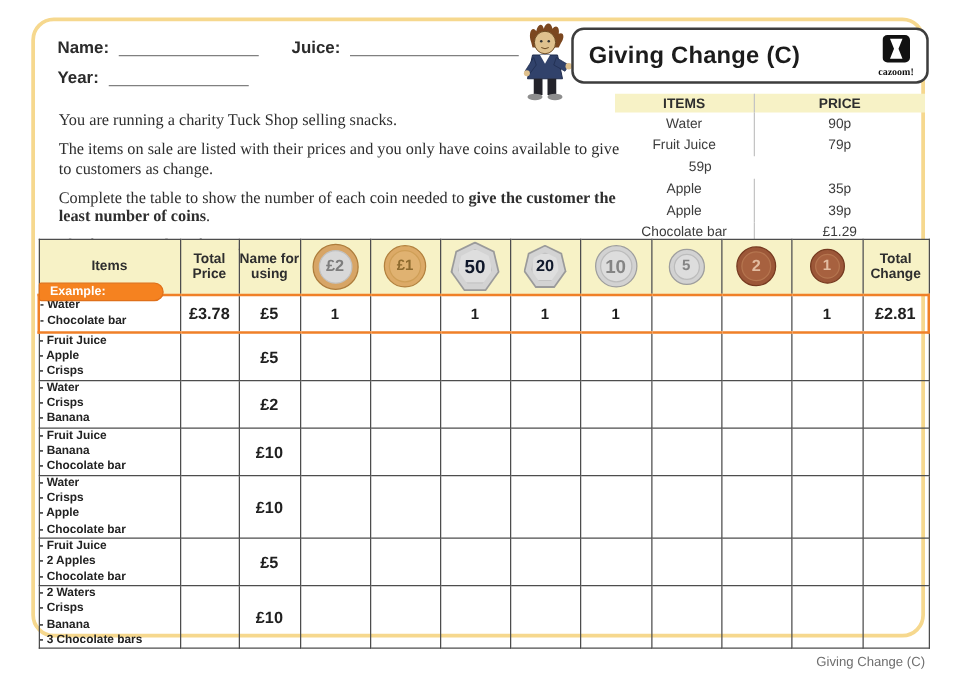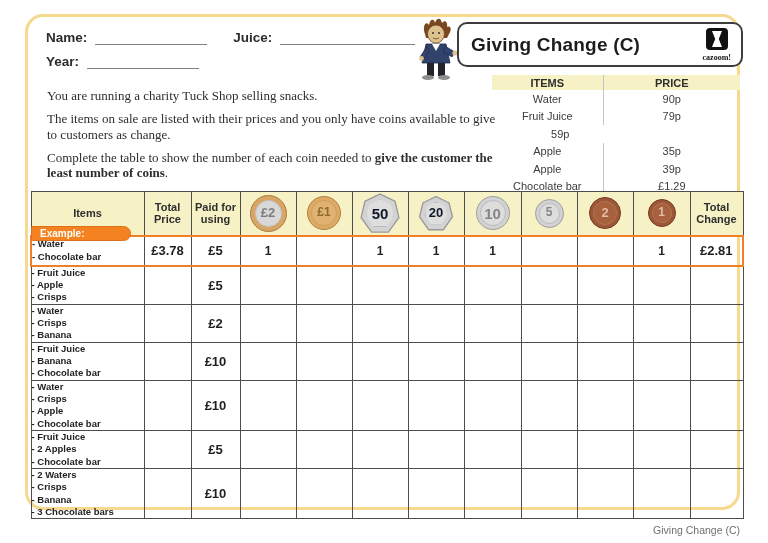--- a/index.html
+++ b/index.html
@@ -194,21 +194,21 @@
         <col style="width:57px">
           <col style="width:56px">
           <col style="width:56px">
           <col style="width:57px">
         <col style="width:53px">
       </colgroup>
       <tbody>
           <tr>
         <th>Items</th>
         <th>Total Price</th>
-        <th>Paid for using</th>
+        <th>Name for using</th>
         <th>
           <div class="coin c-2pound">
                 <div class="inner"></div>
                 <span>£2</span>
               </div>
         </th>
         <th>
           <div class="coin c-1pound">
                 <div class="inner"></div>
                 <span>£1</span>

